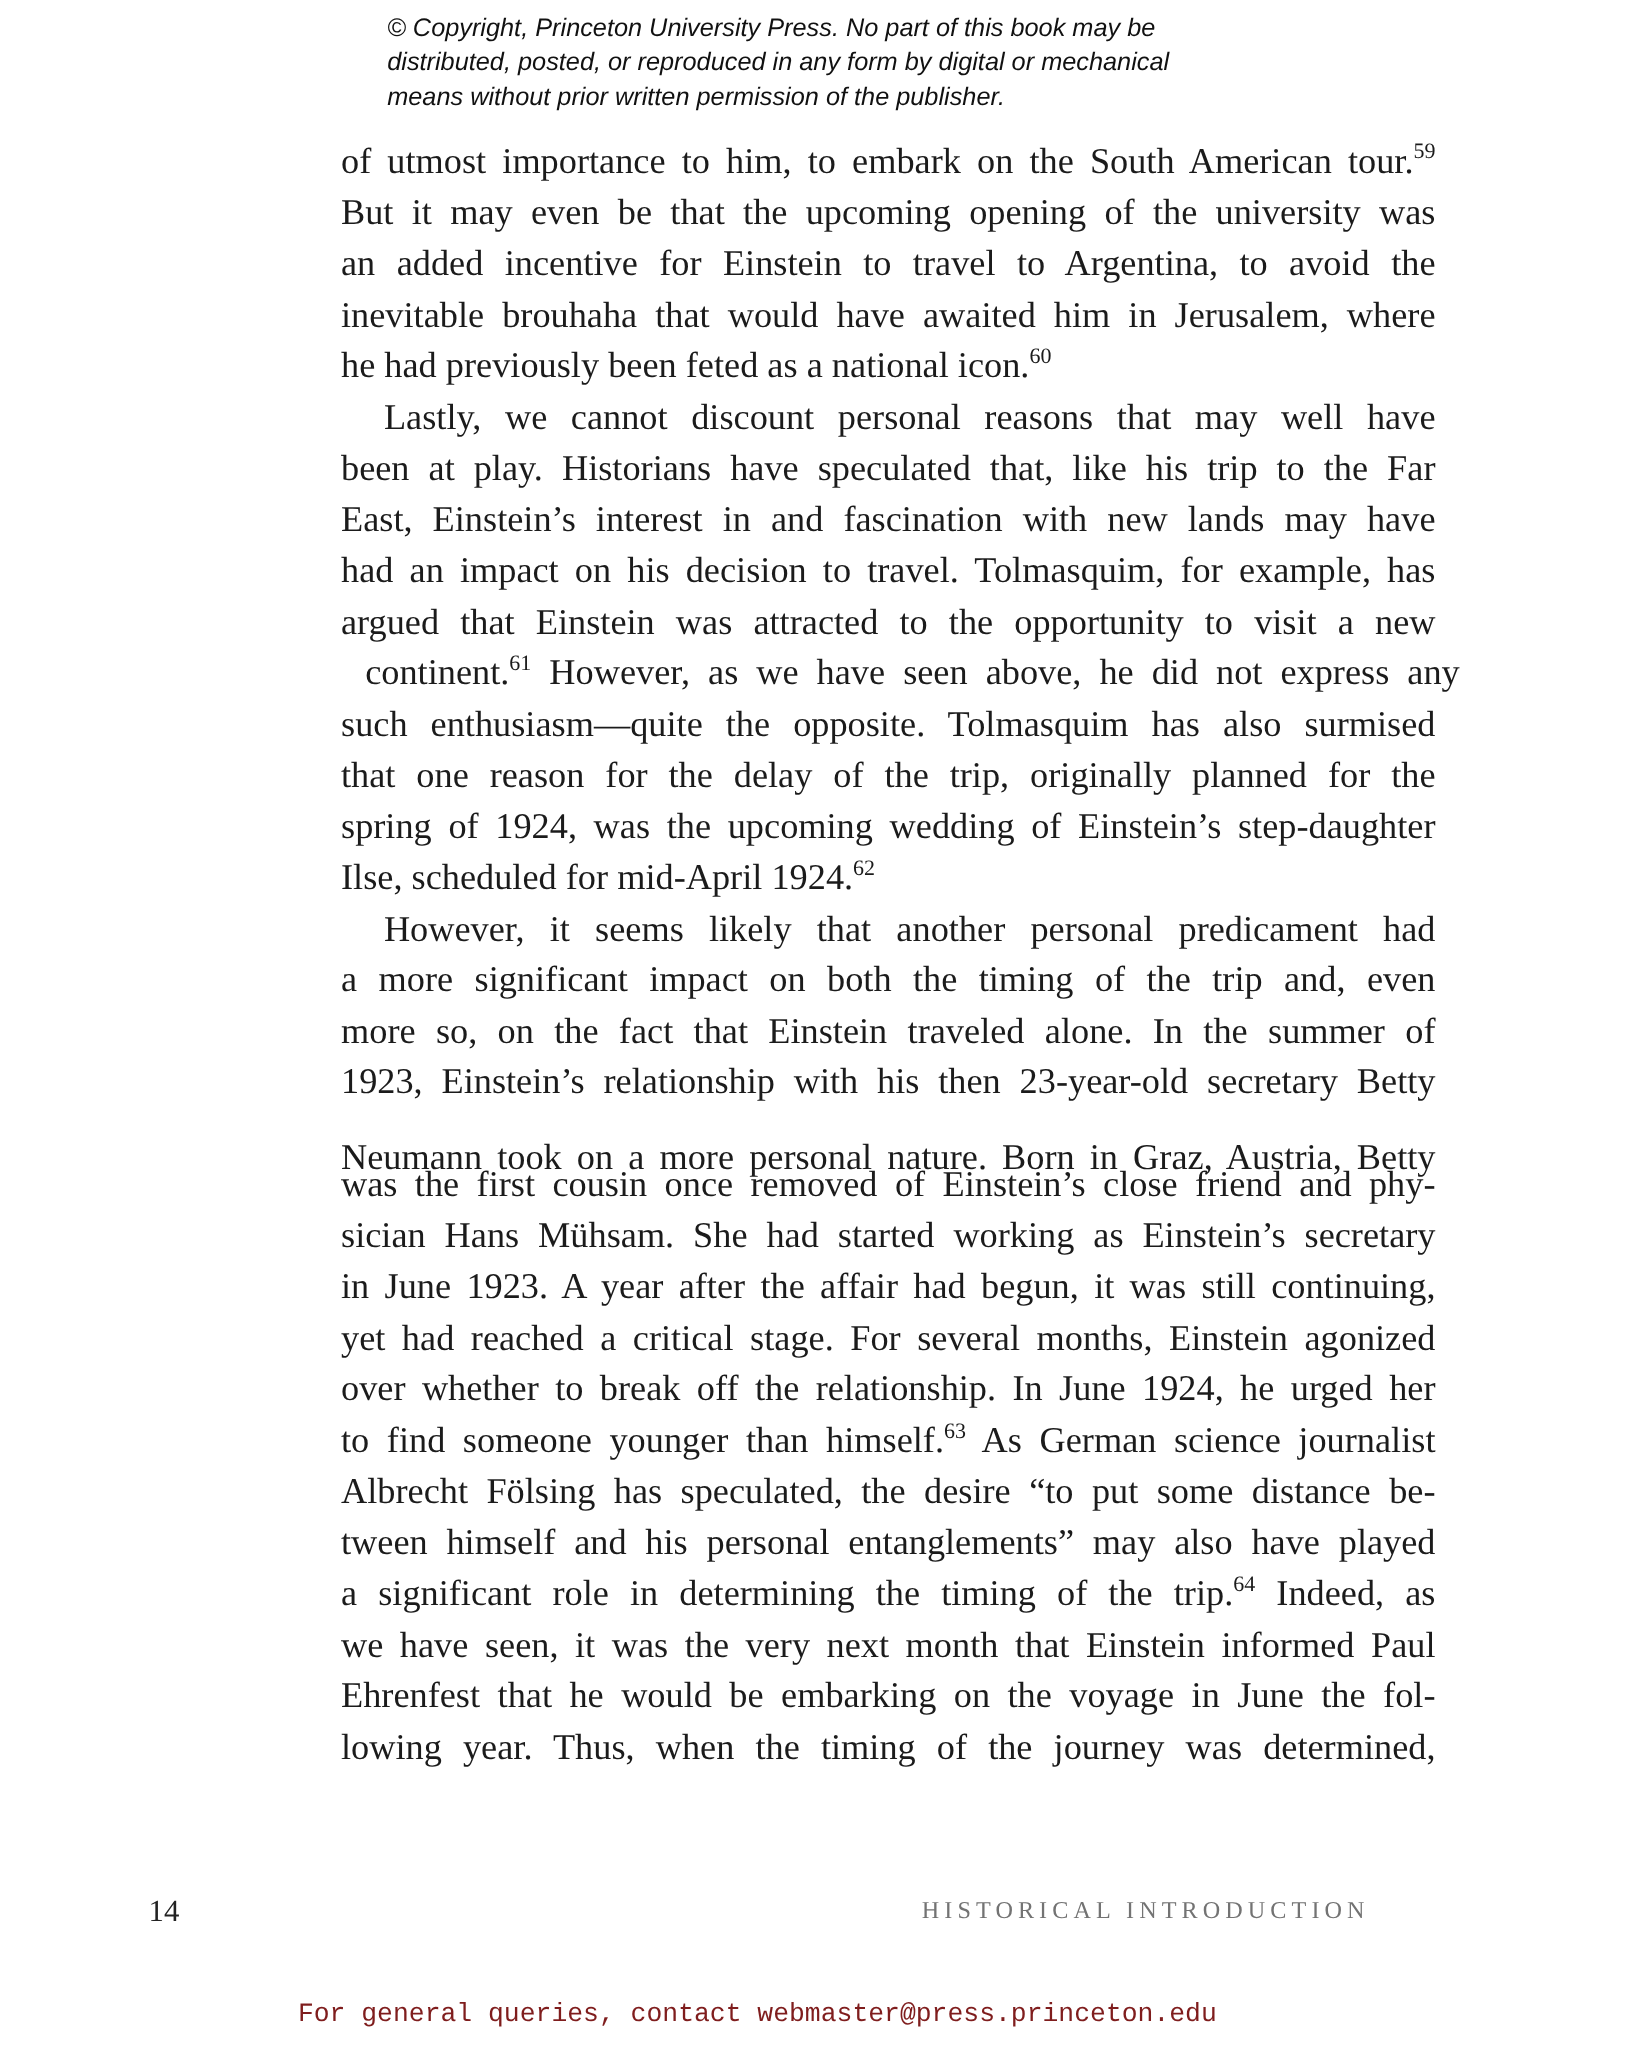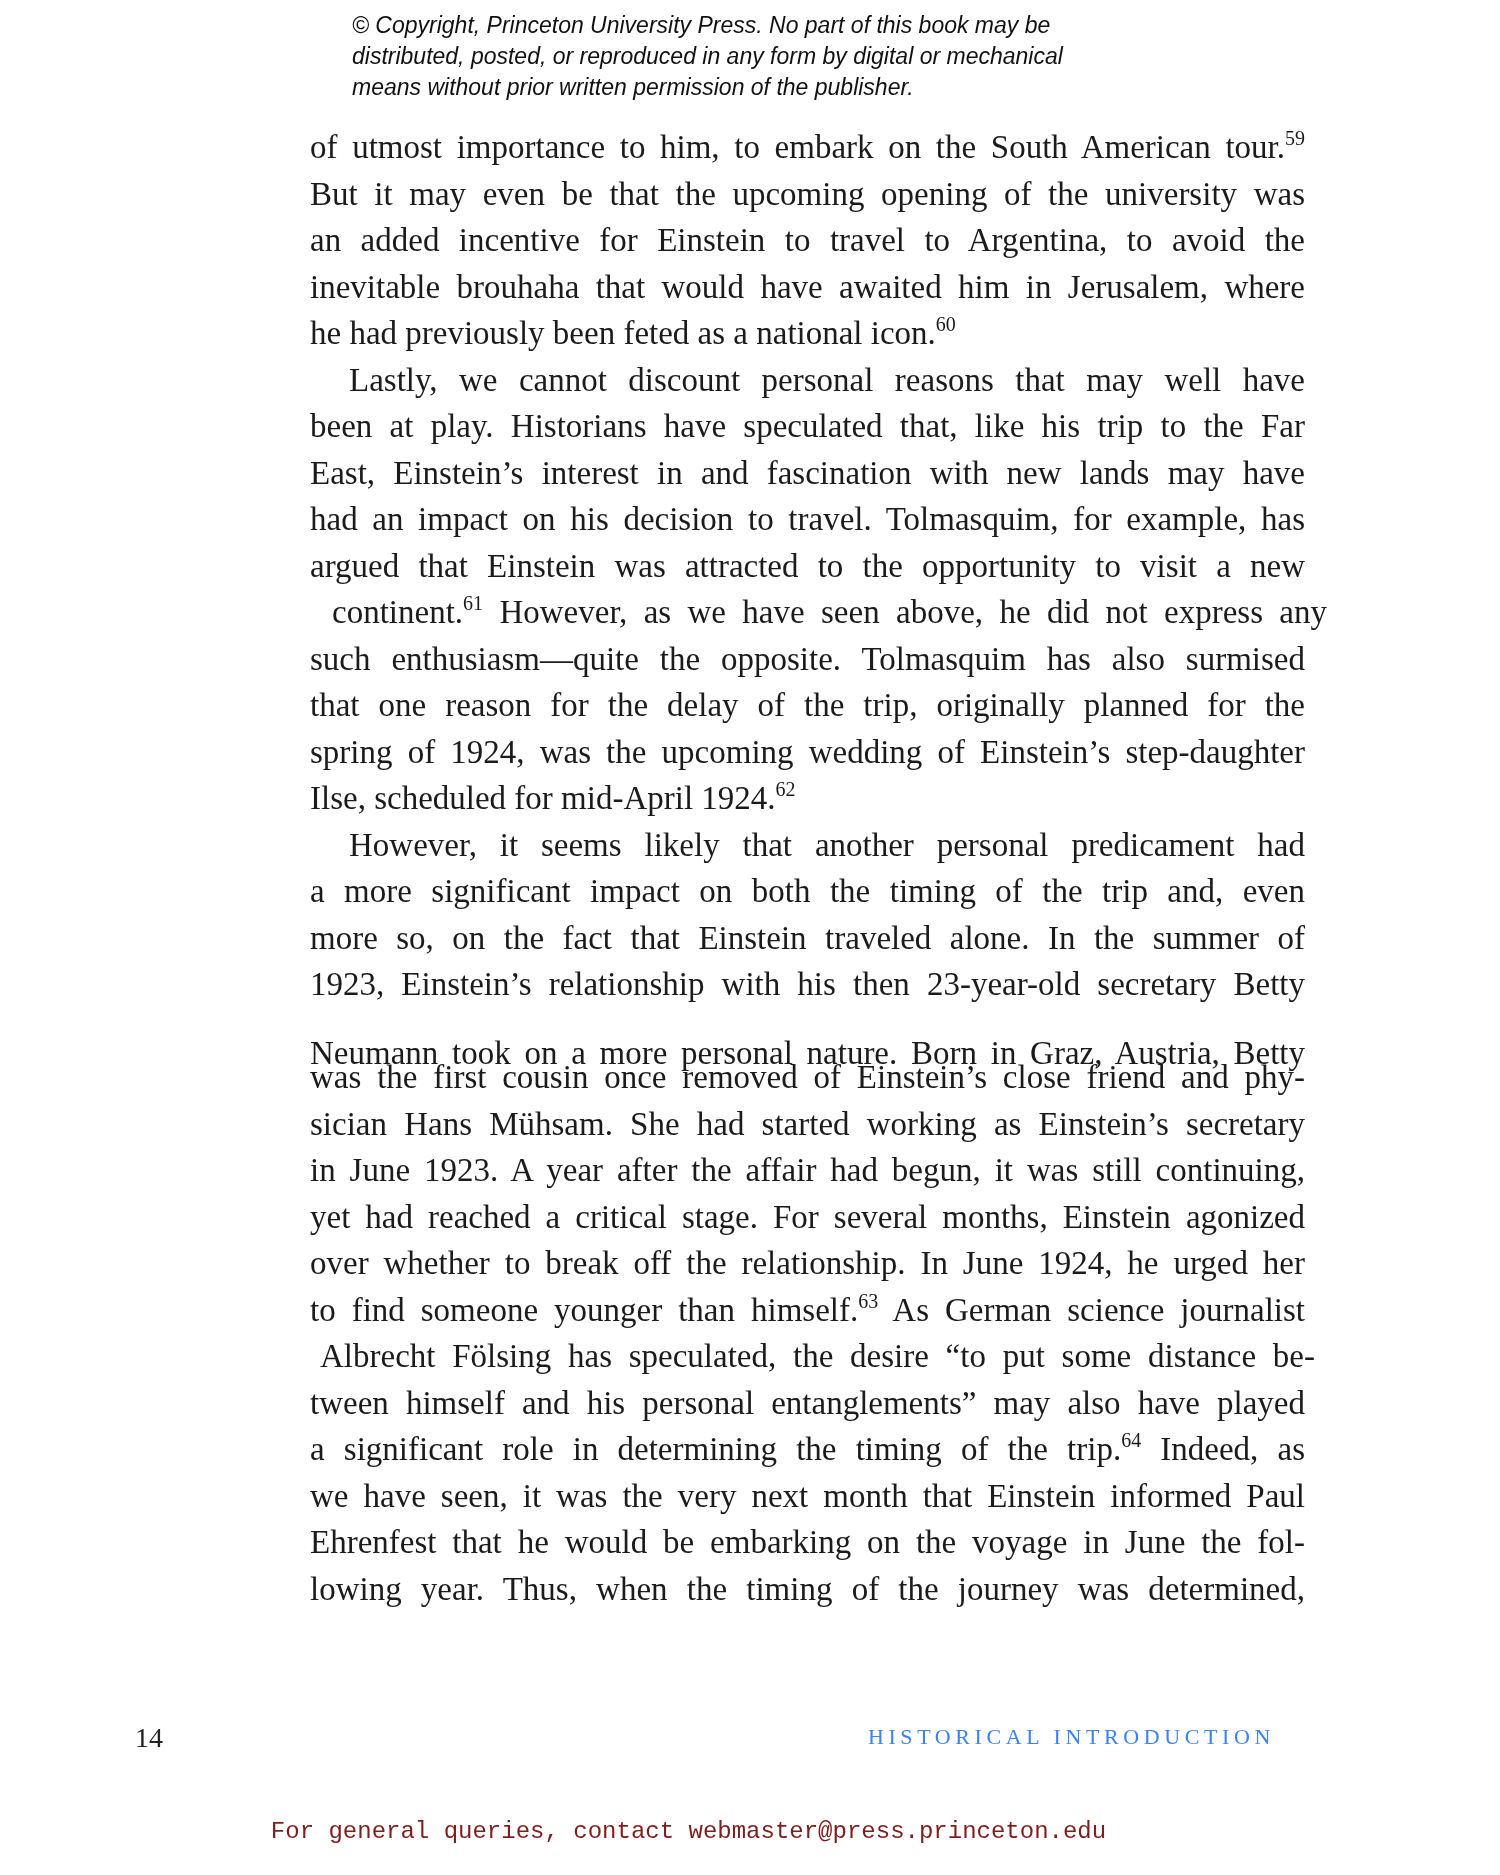--- a/index.html
+++ b/index.html
@@ -23,21 +23,21 @@
   .line.indent { left: 39px; width: 956px; }
   .line sup { font-size: 20px; line-height: 0; vertical-align: 13px; }
 
   .page-number {
     position: absolute; left: 135px; top: 1722px;
     font-family: "Liberation Serif", serif; font-size: 28px; color: #222;
   }
   .running-head {
     position: absolute; left: 838px; top: 1724px; width: 467px;
     font-family: "Liberation Serif", serif; font-size: 22px; letter-spacing: 4.6px;
-    white-space: nowrap; color: #3b82f6; text-align: center;
+    white-space: nowrap; color: #737373;
   }
   .contact {
     position: absolute; left: 0; width: 1377px; top: 1818px; text-align: center;
     font-family: Liberation Mono, monospace; font-size: 24px; color: #7f1d1d;
   }
 </style>
 </head>
 <body>
 
 <div class="copyright">
@@ -66,21 +66,21 @@
     <div class="line" style="top: 868px;"><span>a more significant impact on both the timing of the trip and, even</span></div>
     <div class="line" style="top: 914.5px;"><span>more so, on the fact that Einstein traveled alone. In the summer of</span></div>
     <div class="line" style="top: 961px;"><span>1923, Einstein’s relationship with his then 23-year-old secretary Betty</span></div>
     <div class="line" style="top: 1030px;"><span>Neumann took on a more personal nature. Born in Graz, Austria, Betty</span></div>
     <div class="line" style="top: 1054px;"><span>was the first cousin once removed of Einstein’s close friend and phy-</span></div>
     <div class="line" style="top: 1100.5px;"><span>sician Hans Mühsam. She had started working as Einstein’s secretary</span></div>
     <div class="line" style="top: 1147px;"><span>in June 1923. A year after the affair had begun, it was still continuing,</span></div>
     <div class="line" style="top: 1193.5px;"><span>yet had reached a critical stage. For several months, Einstein agonized</span></div>
     <div class="line" style="top: 1240px;"><span>over whether to break off the relationship. In June 1924, he urged her</span></div>
     <div class="line" style="top: 1286.5px;"><span>to find someone younger than himself.</span><sup>63</sup><span> As German science journalist</span></div>
-    <div class="line" style="top: 1333px; margin-left: 10px;"><span>Albrecht Fölsing has speculated, the desire “to put some distance be-</span></div>
+    <div class="line" style="top: 1333px;"><span>Albrecht Fölsing has speculated, the desire “to put some distance be-</span></div>
     <div class="line" style="top: 1379.5px;"><span>tween himself and his personal entanglements” may also have played</span></div>
     <div class="line" style="top: 1426px;"><span>a significant role in determining the timing of the trip.</span><sup>64</sup><span> Indeed, as</span></div>
     <div class="line" style="top: 1472.5px;"><span>we have seen, it was the very next month that Einstein informed Paul</span></div>
     <div class="line" style="top: 1519px;"><span>Ehrenfest that he would be embarking on the voyage in June the fol-</span></div>
     <div class="line" style="top: 1565.5px;"><span>lowing year. Thus, when the timing of the journey was determined,</span></div>
   </div>
 
 <div class="page-number">14</div>
 <div class="running-head">HISTORICAL INTRODUCTION</div>
 <div class="contact">For general queries, contact webmaster@press.princeton.edu</div>

